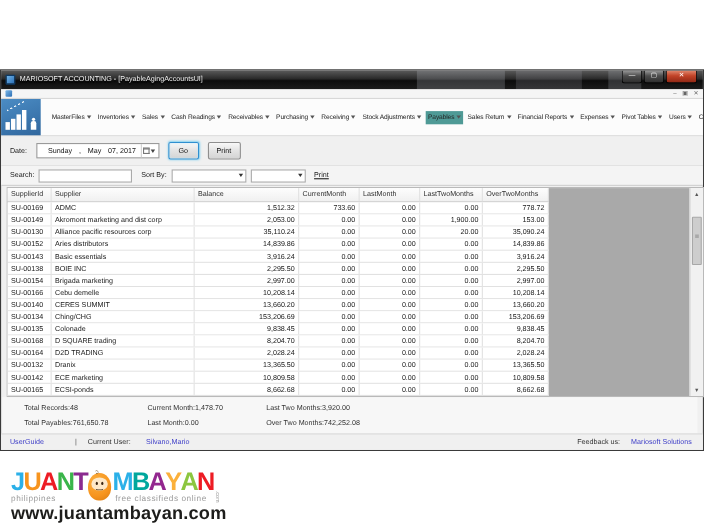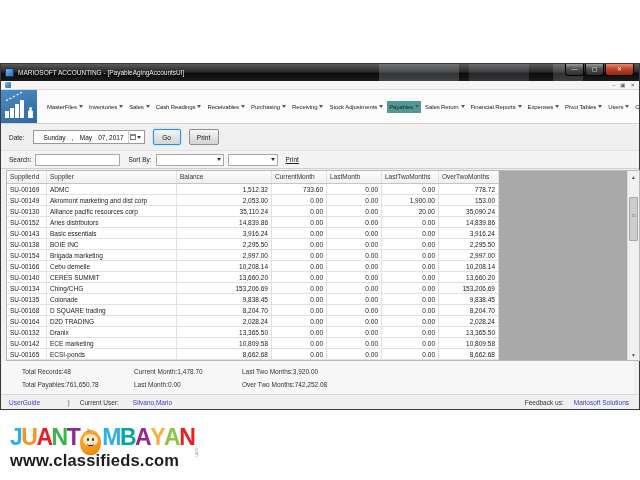--- a/index.html
+++ b/index.html
@@ -483,16 +483,20 @@
           <span class="m-smile"></span>
         </span>
         <span class="bletter" style="color: rgb(43, 176, 232);">M</span>
         <span class="bletter" style="color: rgb(0, 167, 157);">B</span>
         <span class="bletter" style="color: rgb(147, 39, 143);">A</span>
         <span class="bletter" style="color: rgb(251, 176, 59);">Y</span>
         <span class="bletter" style="color: rgb(140, 198, 63);">A</span>
         <span class="bletter" style="color: rgb(237, 28, 36);">N</span>
         <span class="dotcom">.com</span>
       </div>
-    <div id="brand-url">www.classifieds.com</div>
+    <div id="taglines">
+      <span>philippines</span>
+      <span>free classifieds online</span>
+    </div>
+    <div id="brand-url">www.juantambayan.com</div>
   </div>
 
 </div>
 
 </body></html>

